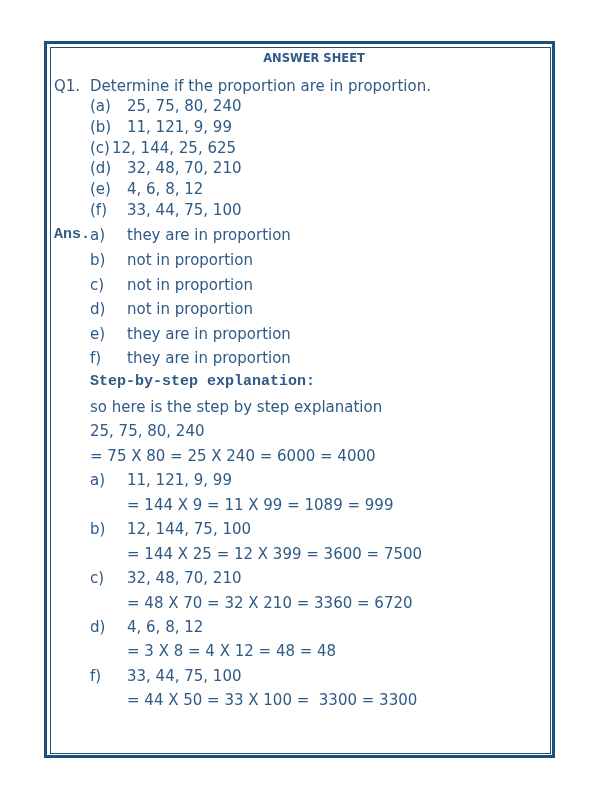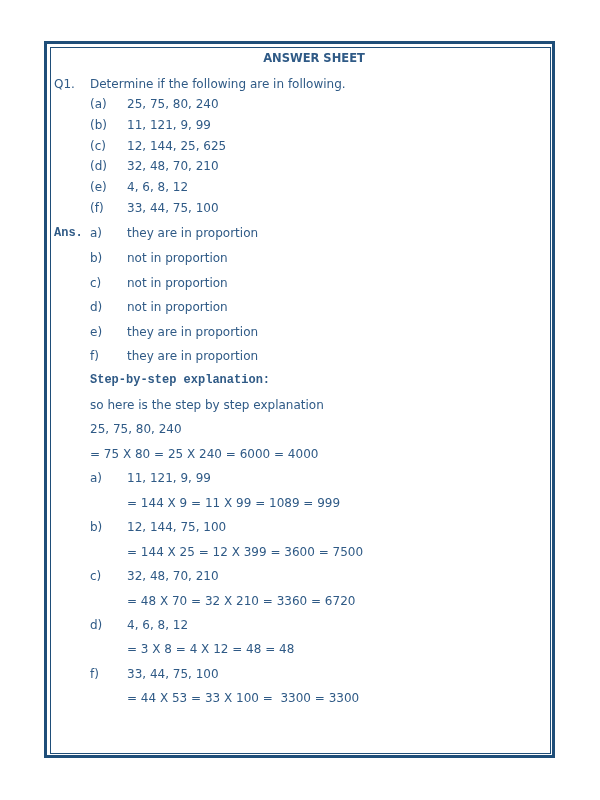--- a/index.html
+++ b/index.html
@@ -4,41 +4,41 @@
   <style>
     html, body { margin: 0; padding: 0; background: #ffffff; }
     body { width: 600px; height: 800px; position: relative; overflow: hidden;
            font-family: "DejaVu Sans", "Liberation Sans", sans-serif; color: #2f5a86; }
     .frame-outer { position: absolute; left: 44px; top: 41px; width: 511px; height: 717px;
                    border: 3px solid #1f4e79; box-sizing: border-box; }
     .frame-inner { position: absolute; left: 3px; top: 3px; right: 1px; bottom: 1px;
                    border: 1px solid #1f4e79; }
     .title { position: absolute; left: 0; right: 0; top: 51px; text-align: center;
              font-weight: bold; font-size: 11.5px; color: #2f5a86; margin-left: 28px; }
-    .line { position: absolute; font-size: 12px; white-space: pre; }
+    .line { position: absolute; font-size: 15px; white-space: pre; }
     .bold { font-weight: bold; font-family: Liberation Mono, monospace; }
   </style>
 </head>
 <body>
 
 <div class="frame-outer">
   <div class="frame-inner"></div>
 </div>
 
 <div class="title">ANSWER SHEET</div>
 
 <div class="line" style="left:54px;top:77px">Q1.</div>
-<div class="line" style="left:90px;top:77px">Determine if the following are in following.</div>
+<div class="line" style="left:90px;top:77px">Determine if the proportion are in proportion.</div>
 
 <div class="line" style="left:90px;top:97px">(a)</div>
 <div class="line" style="left:127px;top:97px">25, 75, 80, 240</div>
 <div class="line" style="left:90px;top:118px">(b)</div>
 <div class="line" style="left:127px;top:118px">11, 121, 9, 99</div>
 <div class="line" style="left:90px;top:139px">(c)</div>
-<div class="line" style="left:127px;top:139px">12, 144, 25, 625</div>
+<div class="line" style="left:112px;top:139px">12, 144, 25, 625</div>
 <div class="line" style="left:90px;top:159px">(d)</div>
 <div class="line" style="left:127px;top:159px">32, 48, 70, 210</div>
 <div class="line" style="left:90px;top:180px">(e)</div>
 <div class="line" style="left:127px;top:180px">4, 6, 8, 12</div>
 <div class="line" style="left:90px;top:201px">(f)</div>
 <div class="line" style="left:127px;top:201px">33, 44, 75, 100</div>
 
 <div class="line bold" style="left:54px;top:226px">Ans.</div>
 <div class="line" style="left:90px;top:226px">a)</div>
 <div class="line" style="left:127px;top:226px">they are in proportion</div>
@@ -69,13 +69,13 @@
 <div class="line" style="left:90px;top:569px">c)</div>
 <div class="line" style="left:127px;top:569px">32, 48, 70, 210</div>
 <div class="line" style="left:127px;top:594px">= 48 X 70 = 32 X 210 = 3360 = 6720</div>
 
 <div class="line" style="left:90px;top:618px">d)</div>
 <div class="line" style="left:127px;top:618px">4, 6, 8, 12</div>
 <div class="line" style="left:127px;top:642px">= 3 X 8 = 4 X 12 = 48 = 48</div>
 
 <div class="line" style="left:90px;top:667px">f)</div>
 <div class="line" style="left:127px;top:667px">33, 44, 75, 100</div>
-<div class="line" style="left:127px;top:691px">= 44 X 53 = 33 X 100 =  3300 = 3300</div>
+<div class="line" style="left:127px;top:691px">= 44 X 50 = 33 X 100 =  3300 = 3300</div>
 
 </body></html>

